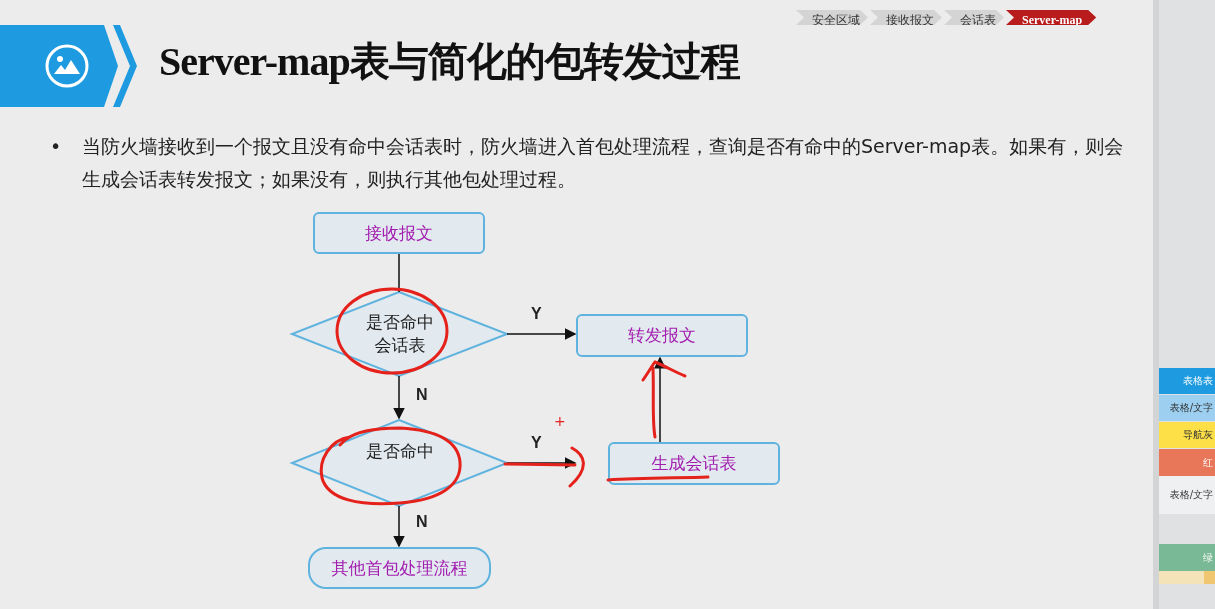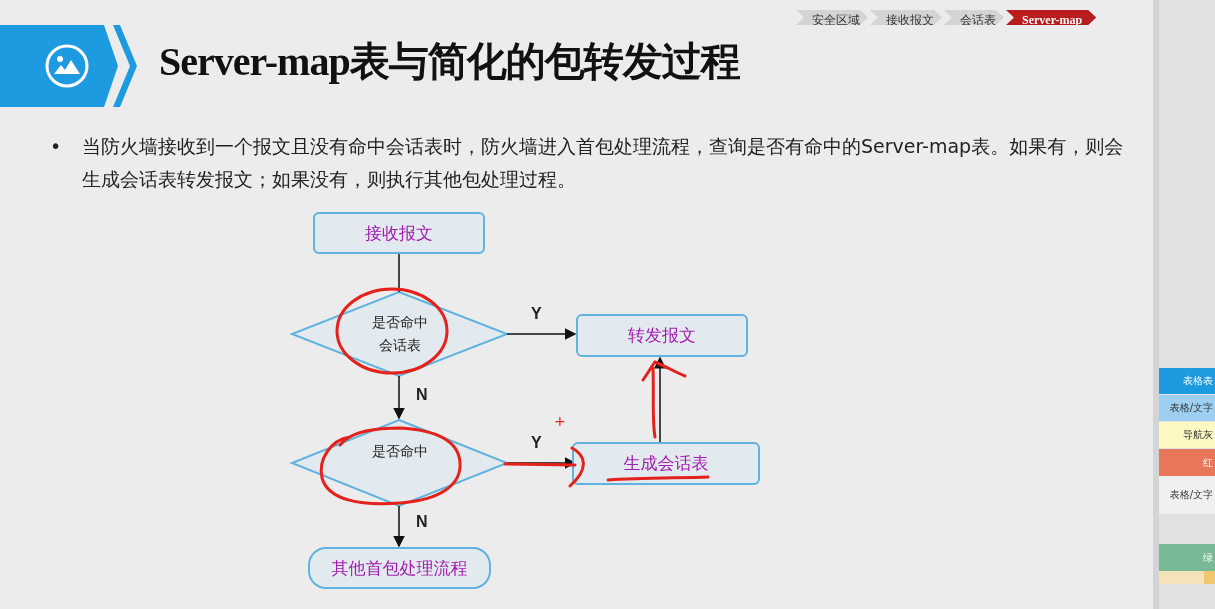--- a/index.html
+++ b/index.html
@@ -24,21 +24,21 @@
   .banner-icon { position:absolute; left:44px; top:43px; width:46px; height:46px; }
 
   .title { position:absolute; left:159px; top:34px; font-size:40px; font-weight:bold; color:#111; letter-spacing:-1px; font-family:Liberation Serif, serif; }
 
   .bullet { position:absolute; left:50px; top:130px; width:1080px; font-size:19px; line-height:33px; color:#222; }
   .bullet .dot { position:absolute; left:0; top:0; }
   .bullet .text { margin-left:32px; }
 
   .node { position:absolute; background:#e3eaef; border:2px solid #5fb3de; border-radius:6px; box-sizing:border-box;
     display:flex; align-items:center; justify-content:center; font-size:17px; color:#a21caf; }
-  .dlabel { position:absolute; font-size:14px; text-align:center; line-height:23px; color:#222;font-family:Liberation Serif, serif; }
+  .dlabel { position:absolute; font-size:17px; text-align:center; line-height:23px; color:#222;font-family:Liberation Serif, serif; }
   .edge-lbl { position:absolute; font-size:16px; font-weight:bold; color:#222; font-family:"Liberation Sans", sans-serif; }
 </style>
 </head>
 <body>
 
 <div class="slide">
 
   <div class="crumbs">
     <div class="crumb">安全区域</div>
     <div class="crumb">接收报文</div>
@@ -81,21 +81,21 @@
 
   <div class="node" style="left:313px;top:212px;width:172px;height:42px;">接收报文</div>
   <div class="dlabel" style="left:330px;top:311px;width:140px;">
     <div>是否命中</div>
     <div>会话表</div>
   </div>
   <div class="node" style="left:576px;top:314px;width:172px;height:43px;">转发报文</div>
   <div class="dlabel" style="left:320px;top:440px;width:160px;">
     <div>是否命中</div>
   </div>
-  <div class="node" style="left:572px;top:442px;width:188px;height:43px;">生成会话表</div>
+  <div class="node" style="left:608px;top:442px;width:172px;height:43px;">生成会话表</div>
   <div class="node" style="left:308px;top:547px;width:183px;height:42px;border-radius:18px;">其他首包处理流程</div>
 
   <div class="edge-lbl" style="left:531px;top:305px;">Y</div>
   <div class="edge-lbl" style="left:416px;top:386px;">N</div>
   <div class="edge-lbl" style="left:531px;top:434px;">Y</div>
   <div class="edge-lbl" style="left:416px;top:513px;">N</div>
 
   <svg style="position:absolute;left:0;top:0;pointer-events:none" width="1153" height="609">
     <g fill="none" stroke="#e5211b" stroke-width="3" stroke-linecap="round">
       <ellipse cx="392" cy="331" rx="55" ry="42"></ellipse>
@@ -104,17 +104,17 @@
       <path d="M608 480 C640 478 680 478 708 477"></path>
       <path d="M655 437 C652 420 654 395 653 368 M643 380 C650 370 653 364 655 362 C665 366 675 372 685 376"></path>
     </g>
     <text x="554" y="426" fill="#e5211b" font-size="14" font-family="DejaVu Sans, sans-serif">+</text>
   </svg>
 </div>
 
 <div class="side-panel"></div>
 <div class="swatch" style="top:368px;height:26px;background:#1e9be0;color:#fff;">表格表</div>
 <div class="swatch" style="top:395px;height:26px;background:#9ccff0;color:#333;">表格/文字</div>
-<div class="swatch" style="top:422px;height:26px;background:#fef9c3;color:#333;">导航灰</div>
+<div class="swatch" style="top:422px;height:26px;background:#fde047;color:#333;">导航灰</div>
 <div class="swatch" style="top:449px;height:27px;background:#e8775a;color:#fff;">红</div>
 <div class="swatch" style="top:476px;height:38px;background:#eef0f2;color:#333;">表格/文字</div>
 <div class="swatch" style="top:544px;height:40px;background:linear-gradient(90deg,#f4e3b8 80%,#f0c670 80%);color:#333;font-style:italic;">备用</div>
 <div class="swatch" style="top:544px;height:27px;background:#7ab996;color:#fff;">绿</div>
 
 </body></html>

